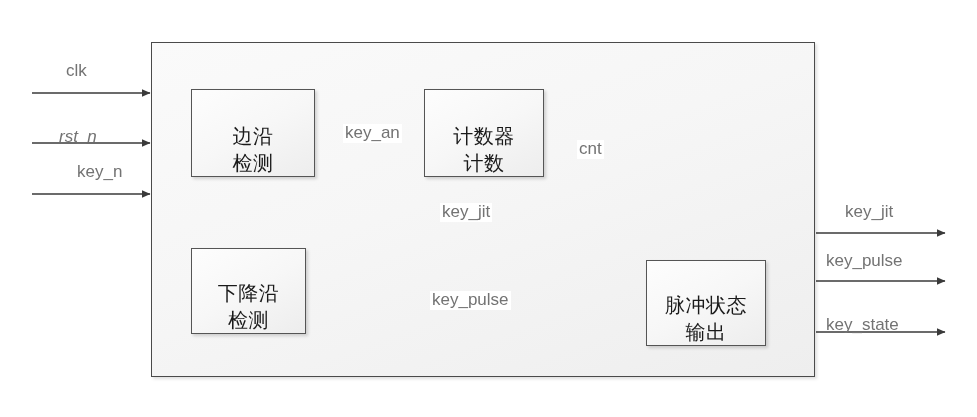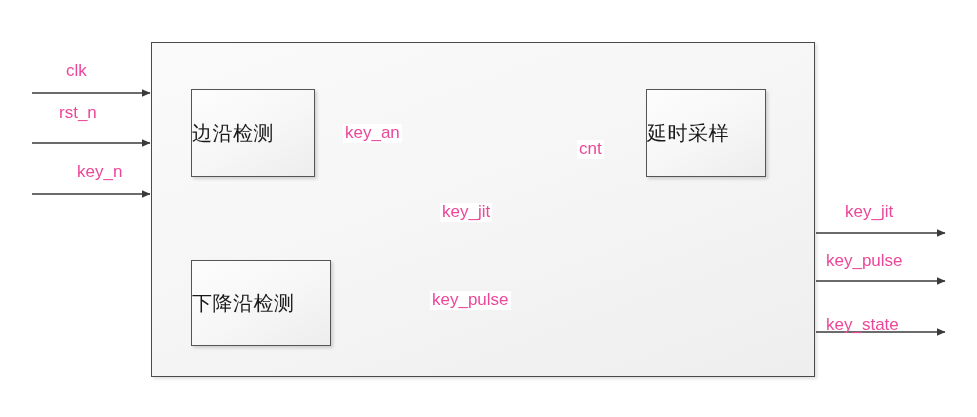--- a/index.html
+++ b/index.html
@@ -39,54 +39,54 @@
     box-shadow: 2px 2px 3px rgba(0,0,0,0.13);
   }
   
   .block {
     position: absolute;
     background: linear-gradient(150deg, #fdfdfd 0%, #f7f7f7 50%, #ededed 100%);
     border: 1px solid #555555;
     box-sizing: border-box;
     box-shadow: 2px 2px 3px rgba(0,0,0,0.16);
     display: flex;
-    flex-direction: row;
+    flex-direction: column;
     align-items: center;
-    justify-content: flex-start;
+    justify-content: flex-end;
     font-family: "DejaVu Serif", "Liberation Serif", serif;
     font-size: 20px;
     color: #1a1a1a;
     line-height: 1.32;
     letter-spacing: 0.5px;
     text-align: center;
   }
   .block .ln { display: block; white-space: nowrap; }
 
   #block-edge-detect   { left: 191px; top: 89px;  width: 124px; height: 88px; }
   #block-counter       { left: 424px; top: 89px;  width: 120px; height: 88px; }
   #block-delay-sample  { left: 646px; top: 89px;  width: 120px; height: 88px; }
-  #block-fall-detect   { left: 191px; top: 260px; width: 140px; height: 86px; }
+  #block-fall-detect   { left: 191px; top: 248px; width: 115px; height: 86px; }
   #block-pulse-output  { left: 646px; top: 260px; width: 120px; height: 86px; }
 
   
   .sig-label {
     position: absolute;
     font-family: "Liberation Sans", "DejaVu Sans", sans-serif;
     font-size: 17px;
-    color: #ec4899;
+    color: #737373;
     background: #ffffff;
     padding: 0 2px;
     white-space: nowrap;
     line-height: 1.1;
   }
   .sig-label.on-line { background: #ffffff; }
   .sig-label.no-bg { background: transparent; }
 
   #label-clk        { left: 64px;  top: 62px;  }
-  #label-rst-n      { left: 57px;  top: 104px; }
+  #label-rst-n      { left: 57px;  top: 128px; font-style: italic; }
   #label-key-n      { left: 55px;  top: 163px; margin-left: 20px; }
   #label-key-an     { left: 331px; top: 124px; margin-left: 12px; }
   #label-cnt        { left: 577px; top: 132px; margin-top: 8px; }
   #label-key-jit-in { left: 440px; top: 203px; }
   #label-key-pulse-mid { left: 430px; top: 291px; }
   #label-out-key-jit   { left: 843px; top: 203px; }
   #label-out-key-pulse { left: 824px; top: 252px; }
   #label-out-key-state { left: 824px; top: 316px; }
 </style>
 </head>
@@ -120,31 +120,35 @@
     </g>
   </svg>
 
   <div class="module-container"></div>
 
   <div class="block" id="block-edge-detect">
     <span class="ln">边沿</span>
     <span class="ln">检测</span>
   </div>
 
+  <div class="block" id="block-counter">
+    <span class="ln">计数器</span>
+    <span class="ln">计数</span>
+  </div>
 
-  <div class="block" id="block-delay-sample">
-    <span class="ln">延时</span>
-    <span class="ln">采样</span>
-  </div>
 
   <div class="block" id="block-fall-detect">
     <span class="ln">下降沿</span>
     <span class="ln">检测</span>
   </div>
 
+  <div class="block" id="block-pulse-output">
+    <span class="ln">脉冲状态</span>
+    <span class="ln">输出</span>
+  </div>
 
   <span class="sig-label no-bg" id="label-clk">clk</span>
   <span class="sig-label no-bg" id="label-rst-n">rst_n</span>
   <span class="sig-label no-bg" id="label-key-n">key_n</span>
 
   <span class="sig-label on-line" id="label-key-an">key_an</span>
   <span class="sig-label on-line" id="label-cnt">cnt</span>
   <span class="sig-label on-line" id="label-key-jit-in">key_jit</span>
   <span class="sig-label on-line" id="label-key-pulse-mid">key_pulse</span>
 

